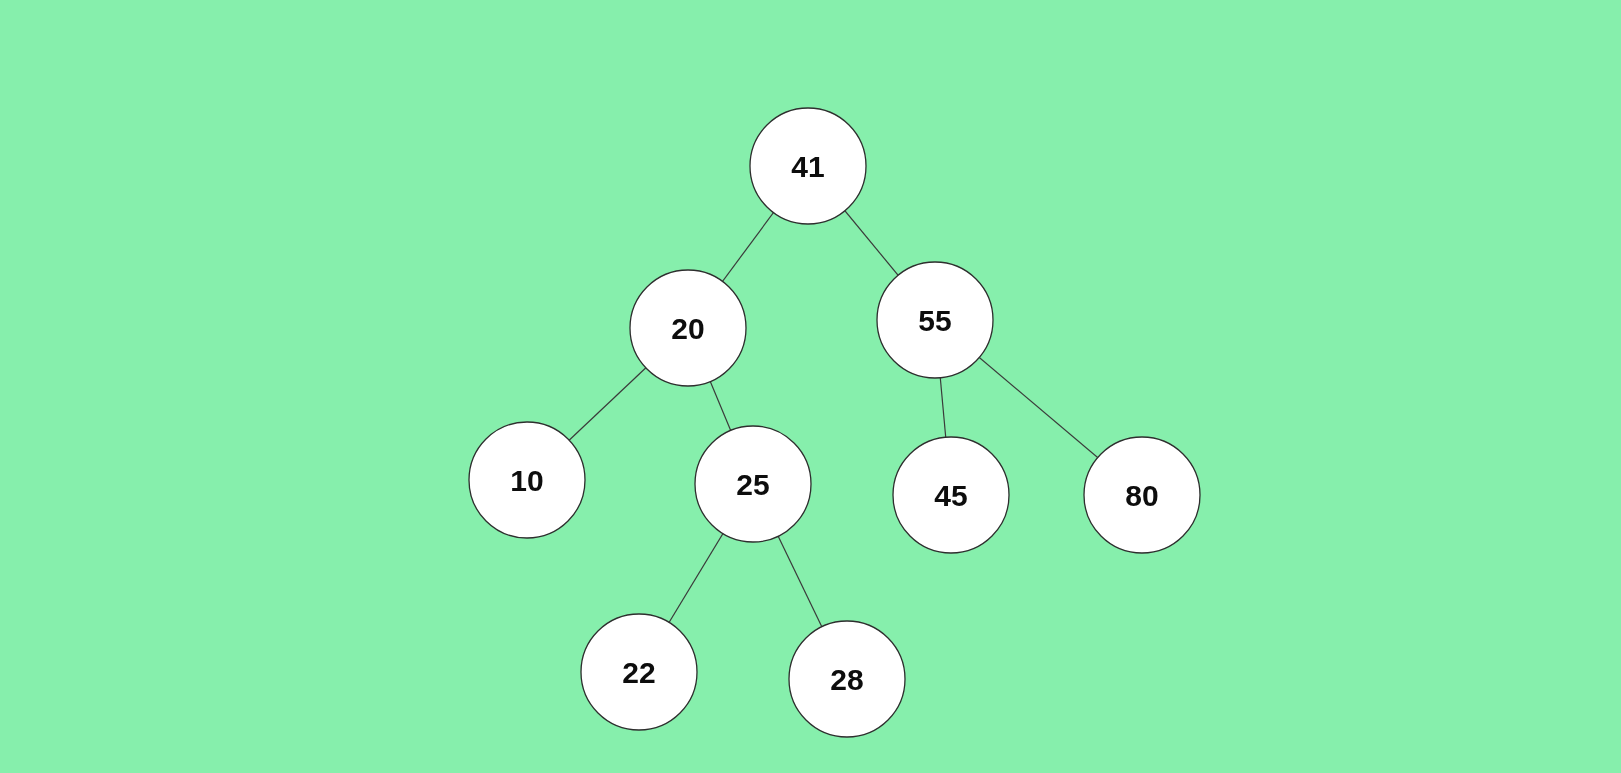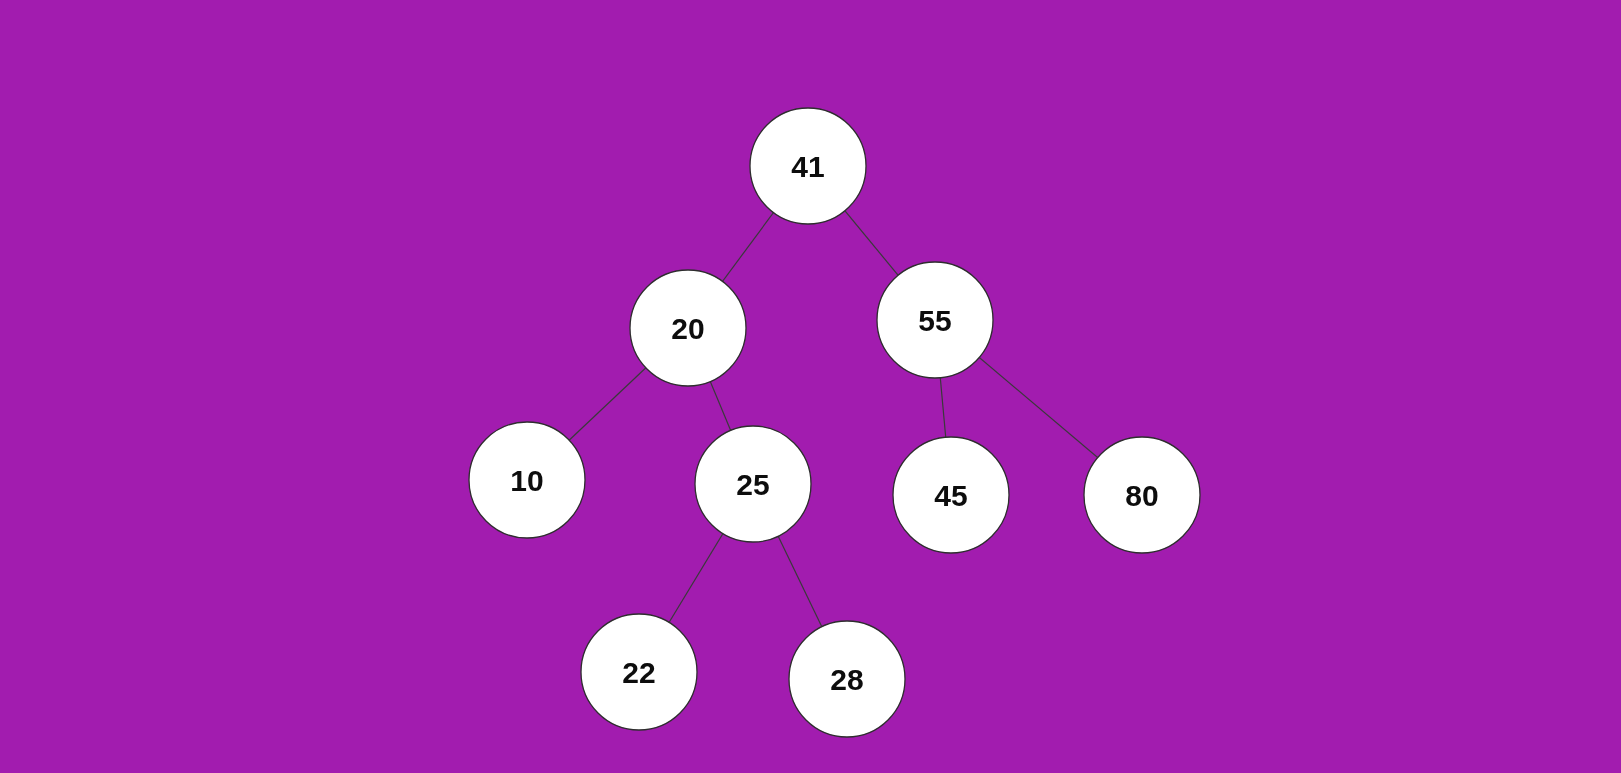--- a/index.html
+++ b/index.html
@@ -5,21 +5,21 @@
   html, body {
     margin: 0;
     padding: 0;
     background: #ffffff;
     font-family: "Liberation Sans", sans-serif;
   }
   .canvas {
     position: relative;
     width: 1621px;
     height: 773px;
-    background: #a21caf;
+    background: #86efac;
     overflow: hidden;
   }
   svg.tree {
     display: block;
     width: 1621px;
     height: 773px;
   }
   .tree-edge {
     stroke: #3a3a3a;
     stroke-width: 1.2;

